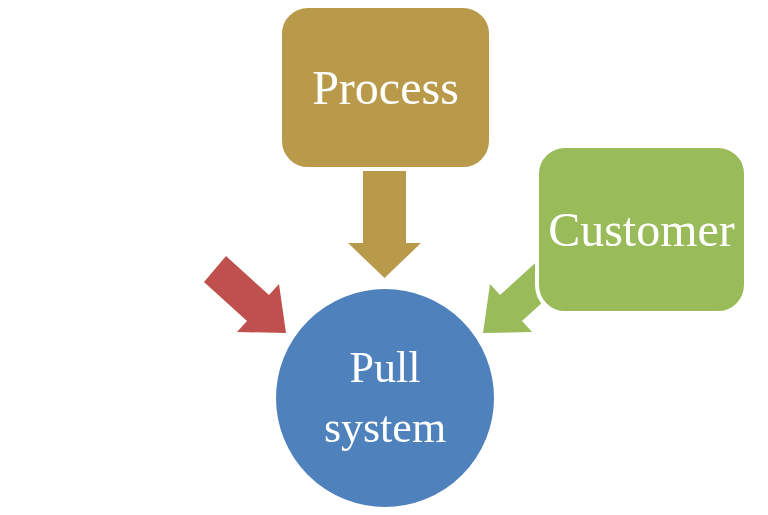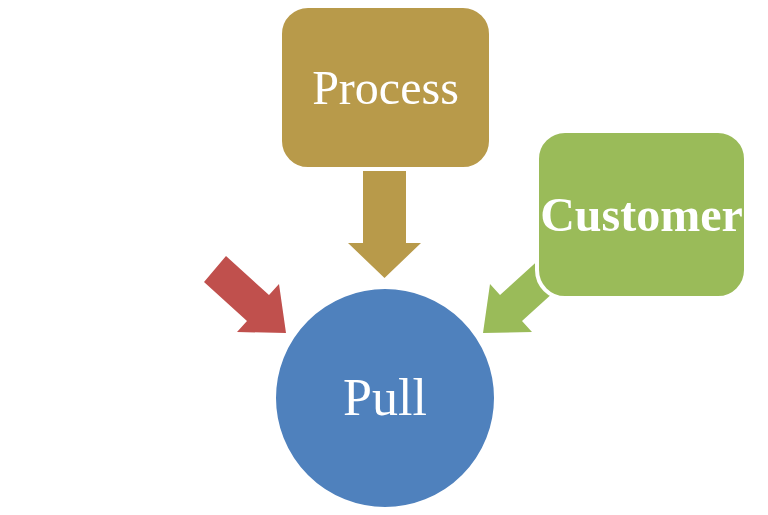--- a/index.html
+++ b/index.html
@@ -49,32 +49,31 @@
   }
   .node-process {
     left: 278px;
     top: 4px;
     width: 215px;
     height: 167px;
     align-items: center;
   }
   .node-customer {
     left: 535px;
-    top: 129px;
+    top: 144px;
     width: 213px;
     height: 171px;
-    font-weight: bold;
   }
   .node-center {
     left: 272px;
     top: 285px;
     width: 226px;
     height: 226px;
     border-radius: 50%;
-    font-size: 52px;
+    font-size: 44px;
     flex-direction: column;
     text-align: left;
     line-height: 60px;
     z-index: 3;
   }
   .label {
     white-space: nowrap;
   }
 </style>
 </head>
@@ -95,15 +94,16 @@
   <div class="node node-box node-process" style="background: rgb(184, 154, 74);">
     <span class="label">Process</span>
   </div>
 
   <div class="node node-box node-customer" style="background: rgb(154, 187, 89);">
     <span class="label">Customer</span>
   </div>
 
   <div class="node node-center" style="background: rgb(79, 129, 189);">
     <span class="label">Pull</span>
+    <span class="label">system</span>
   </div>
 
 </div>
 
 </body></html>

